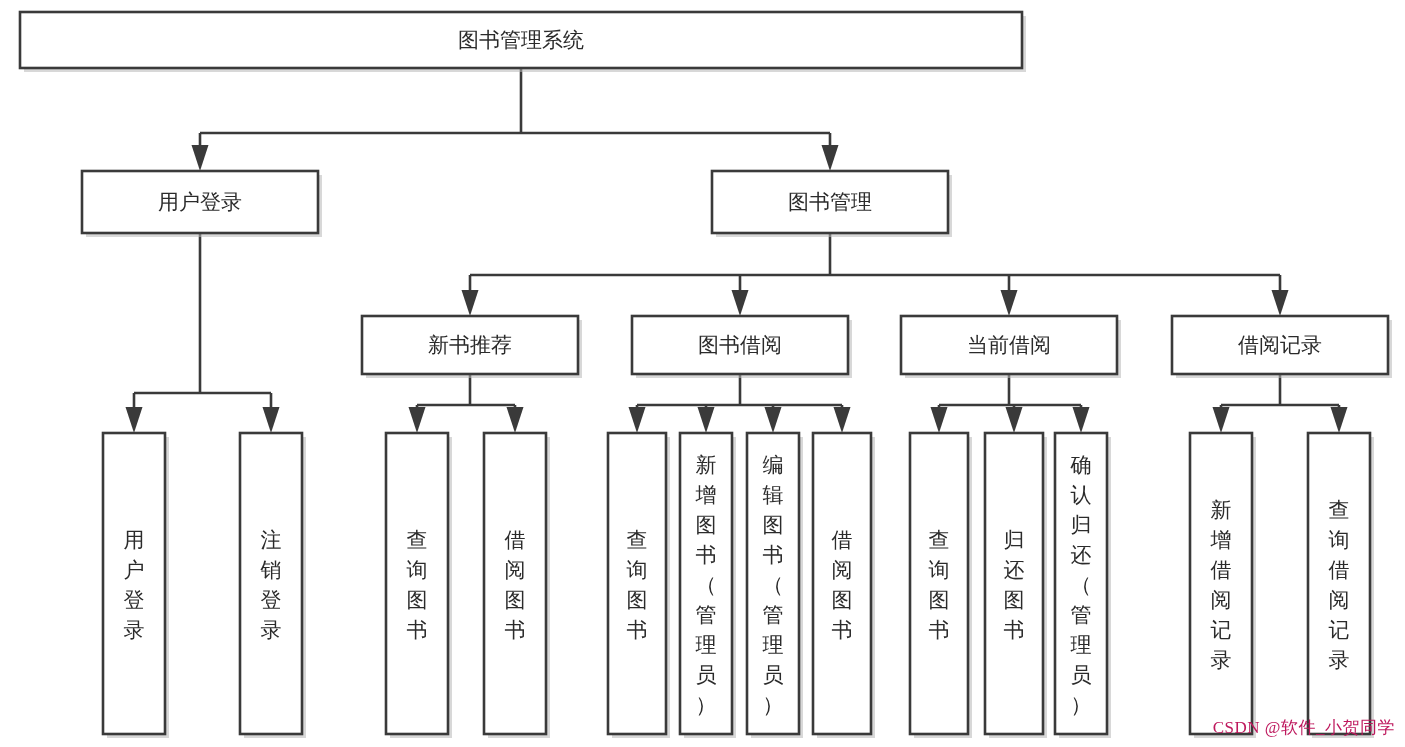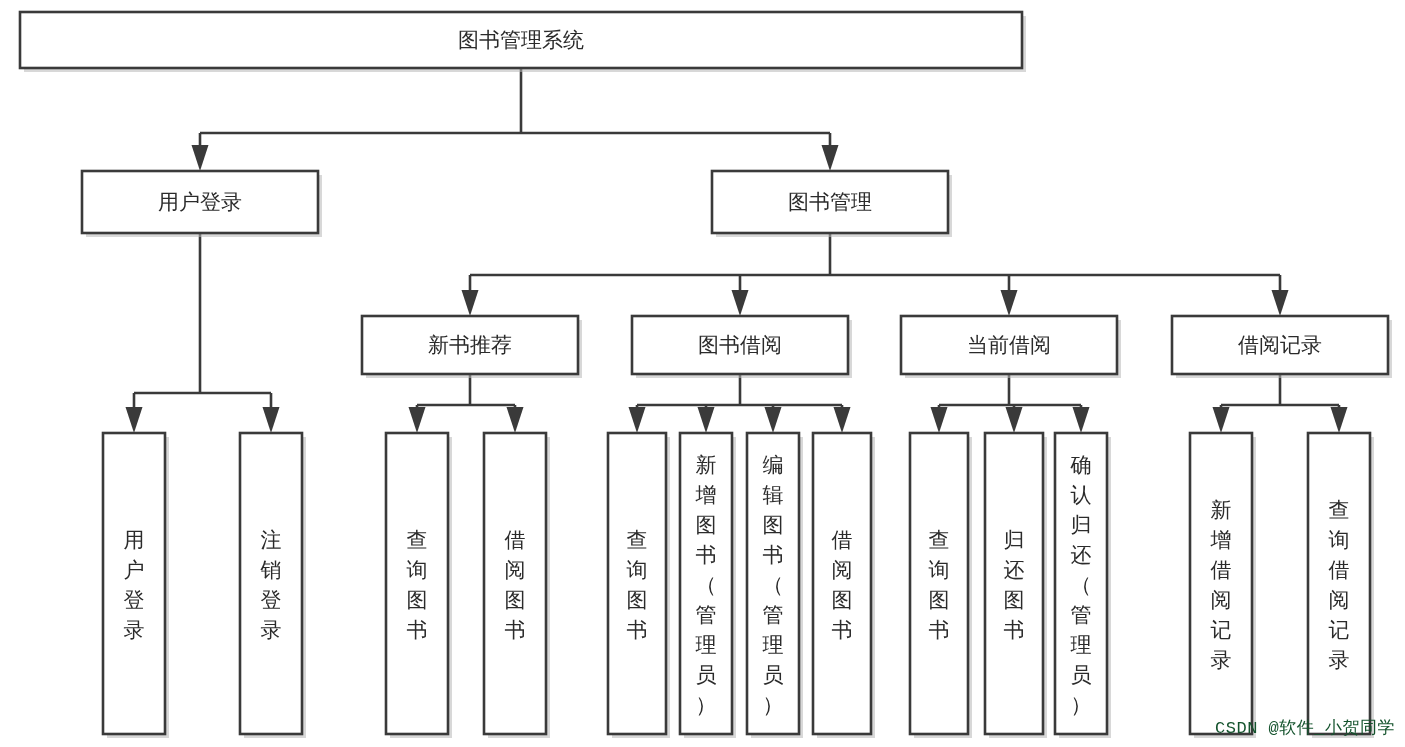--- a/index.html
+++ b/index.html
@@ -53,23 +53,23 @@
   .node-label-vertical {
     font-family: "Liberation Sans", "DejaVu Sans", sans-serif;
     fill: #2b2b2b;
     font-size: 21px;
     text-anchor: middle;
   }
   .watermark {
     position: absolute;
     right: 10px;
     bottom: 8px;
-    font-family: Liberation Mono, monospace;
+    font-family: Liberation Serif, serif;
     font-size: 17px;
-    color: #14532d;
+    color: #be185d;
     letter-spacing: 0.5px;
     white-space: nowrap;
     user-select: none;
   }
 </style>
 </head>
 <body>
 
 <div id="diagram-root">
   <svg class="canvas" id="canvas" viewBox="0 0 1405 747">

